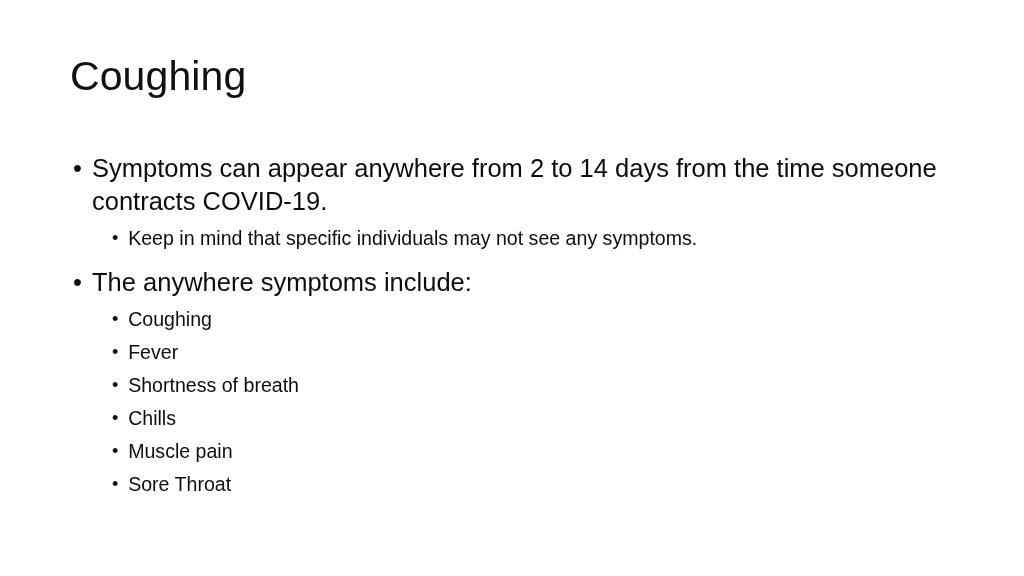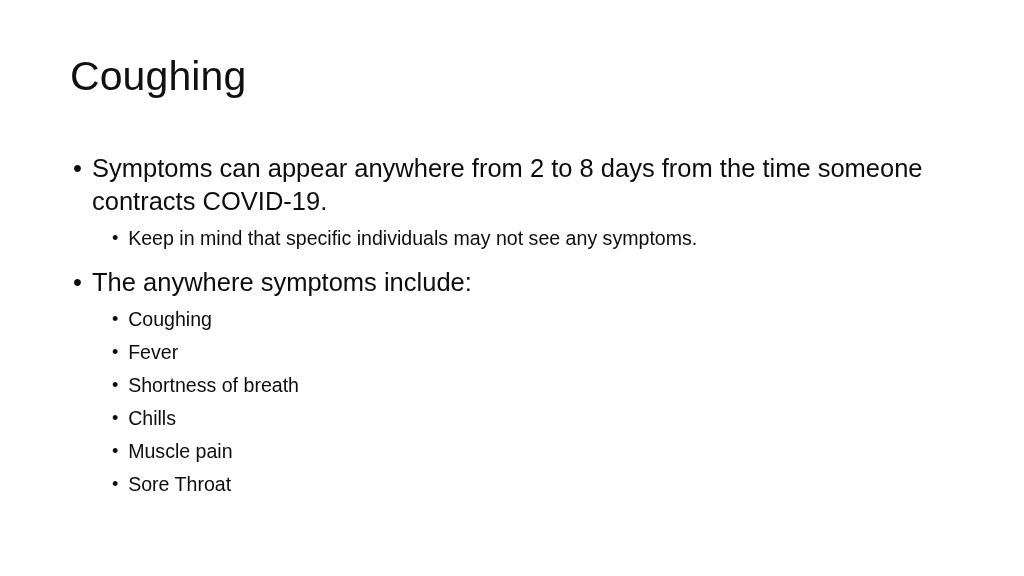--- a/index.html
+++ b/index.html
@@ -116,21 +116,21 @@
 
 <div class="slide">
 
   <div class="slide-title">Coughing</div>
 
   <div class="body-block">
 
     <ul class="level1">
       <li class="l1">
         <span class="bullet">•</span>
-        <span class="txt">Symptoms can appear anywhere from 2 to 8 days from the time someone contracts COVID-19.</span>
+        <span class="txt">Symptoms can appear anywhere from 2 to 14 days from the time someone contracts COVID-19.</span>
       </li>
     </ul>
 
     <ul class="level2">
       <li class="l2">
         <span class="bullet">•</span>
         <span class="txt">Keep in mind that specific individuals may not see any symptoms.</span>
       </li>
     </ul>
 

